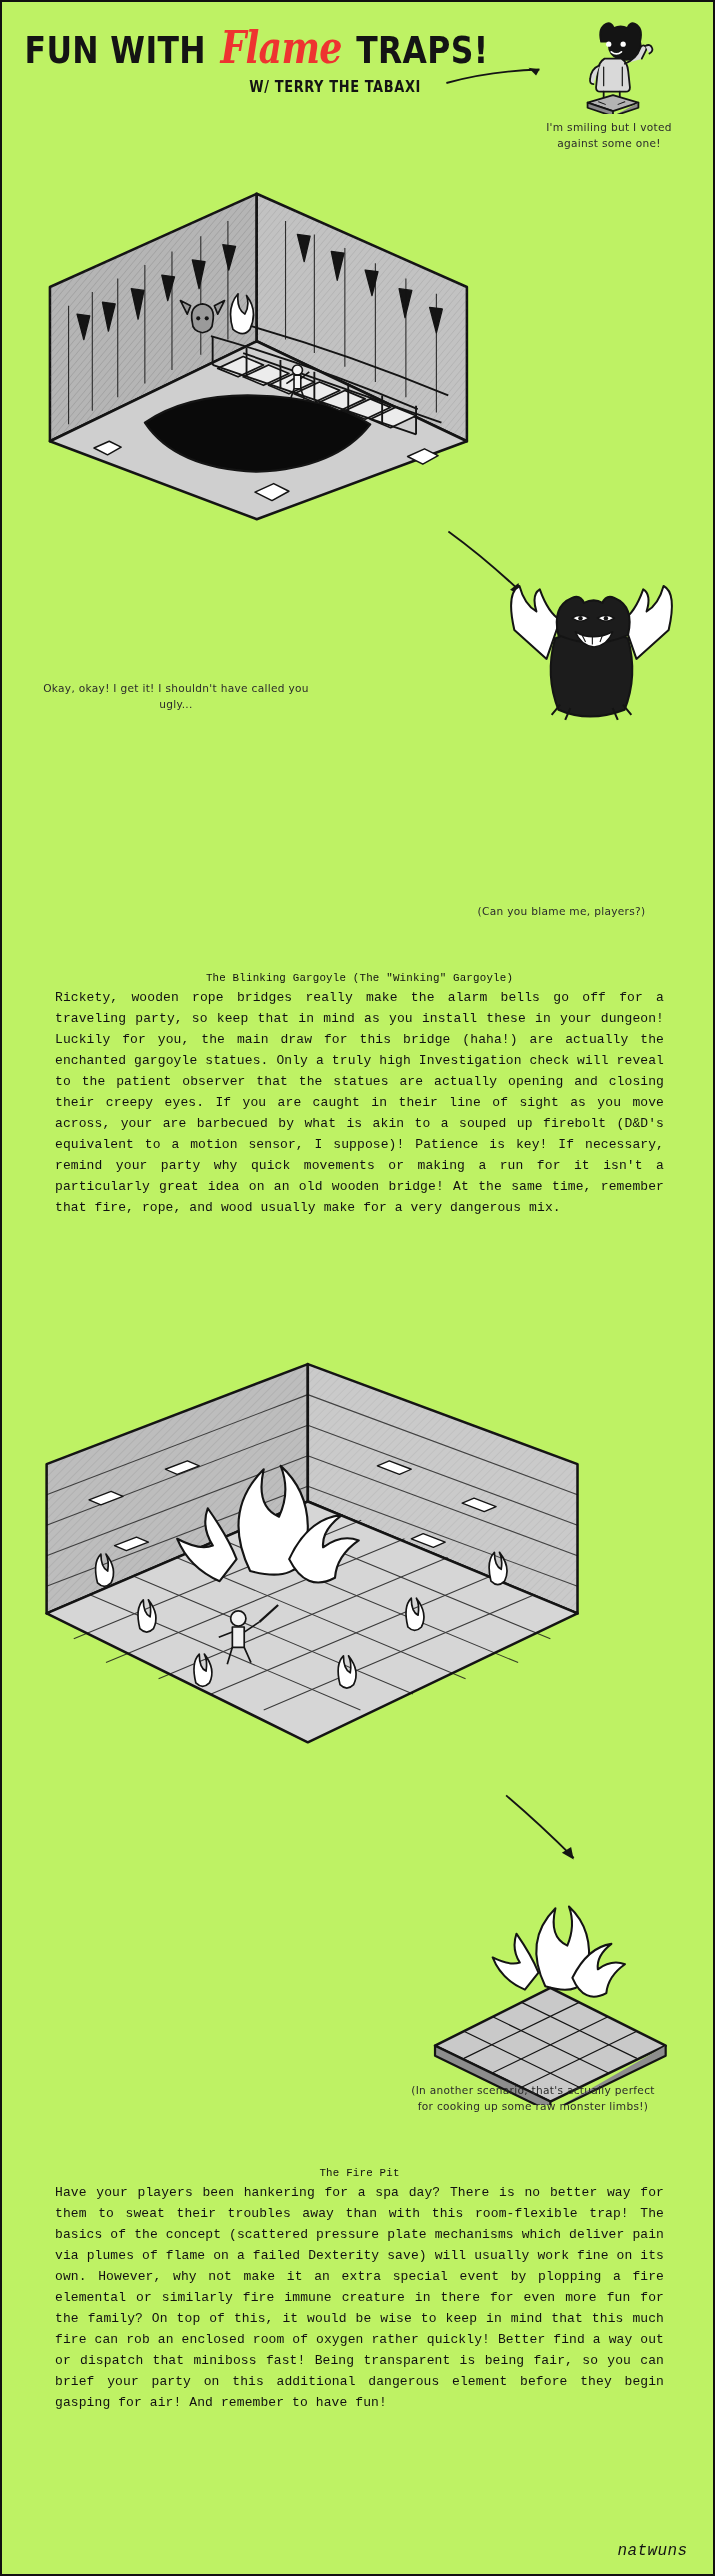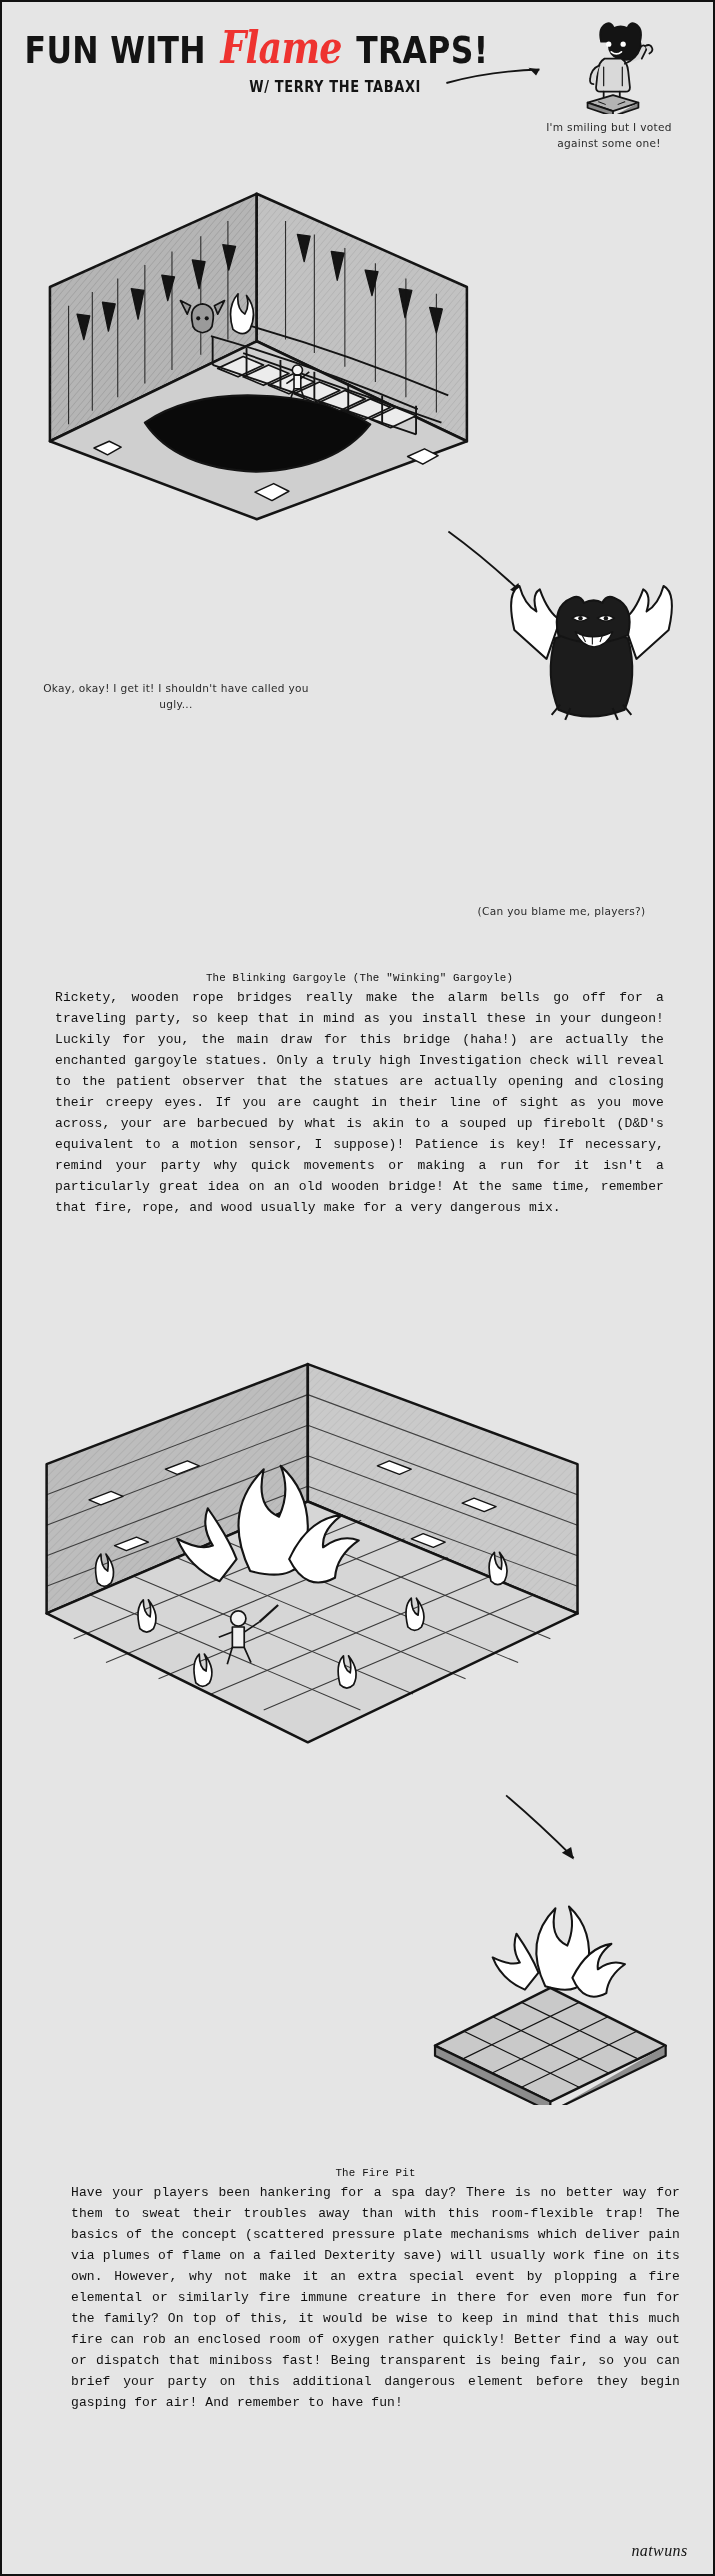--- a/index.html
+++ b/index.html
@@ -7,21 +7,21 @@
   body {
     width: 715px;
     height: 2576px;
     position: relative;
     font-family: "Liberation Mono", monospace;
     overflow: hidden;
   }
   .page {
     position: absolute;
     inset: 0;
-    background: #e5e5e5;
+    background: #bef264;
     border: 2.5px solid #111111;
   }
 
   
   .header { position: absolute; left: 0; top: 24px; width: 509px; }
   .title {
     font-family: "DejaVu Sans Condensed", "Liberation Sans Narrow", "Liberation Sans", sans-serif;
     font-weight: 700;
     font-size: 38px;
     letter-spacing: 0.4px;
@@ -88,21 +88,21 @@
   }
 
   
   .illus { position: absolute; }
   .illus svg { display: block; }
 
   .sig {
     position: absolute;
     right: 25.4px;
     bottom: 13.6px;
-    font-family: Liberation Serif, serif;
+    font-family: Liberation Mono, monospace;
     font-style: italic;
     font-size: 16px;
     color: #141414;
     letter-spacing: 0.4px;
     margin-left: 28px;
   }
 
   .arrow { position: absolute; }
 </style>
 </head>
@@ -372,22 +372,26 @@
         <g fill="none" stroke="#141414" stroke-width="1.4">
           <path d="M54 163 L190 229 M88 146 L224 212 M122 129 L258 195"></path>
           <path d="M258 163 L122 229 M224 146 L88 212 M190 129 L54 195"></path>
         </g>
         <path d="M20 180 l0 12 L156 258 l0 -12 z" fill="#8d8d8d" stroke-width="2.6"></path>
         <path d="M292 180 l0 12 L156 258" fill="#8d8d8d" stroke-width="2.6"></path>
       </g>
     </svg>
   </div>
 
-
-  <div class="body-block" style="top:2165px;margin-left:16px;">
+  <div class="hand center" style="left:370px; top:2080px; width:322px;">
+    <span style="white-space: pre-line;">(In another scenario, that's actually perfect
+for cooking up some raw monster limbs!)</span>
+  </div>
+
+  <div class="body-block" style="top:2165px;">
     <h2>The Fire Pit</h2>
     <p>Have your players been hankering for a spa day? There is no better way for them to sweat their troubles away than with this room-flexible trap! The basics of the concept (scattered pressure plate mechanisms which deliver pain via plumes of flame on a failed Dexterity save) will usually work fine on its own. However, why not make it an extra special event by plopping a fire elemental or similarly fire immune creature in there for even more fun for the family? On top of this, it would be wise to keep in mind that this much fire can rob an enclosed room of oxygen rather quickly! Better find a way out or dispatch that miniboss fast! Being transparent is being fair, so you can brief your party on this additional dangerous element before they begin gasping for air! And remember to have fun!</p>
   </div>
 
   <div class="sig">natwuns</div>
 
 </div>
 
 
 </body></html>

